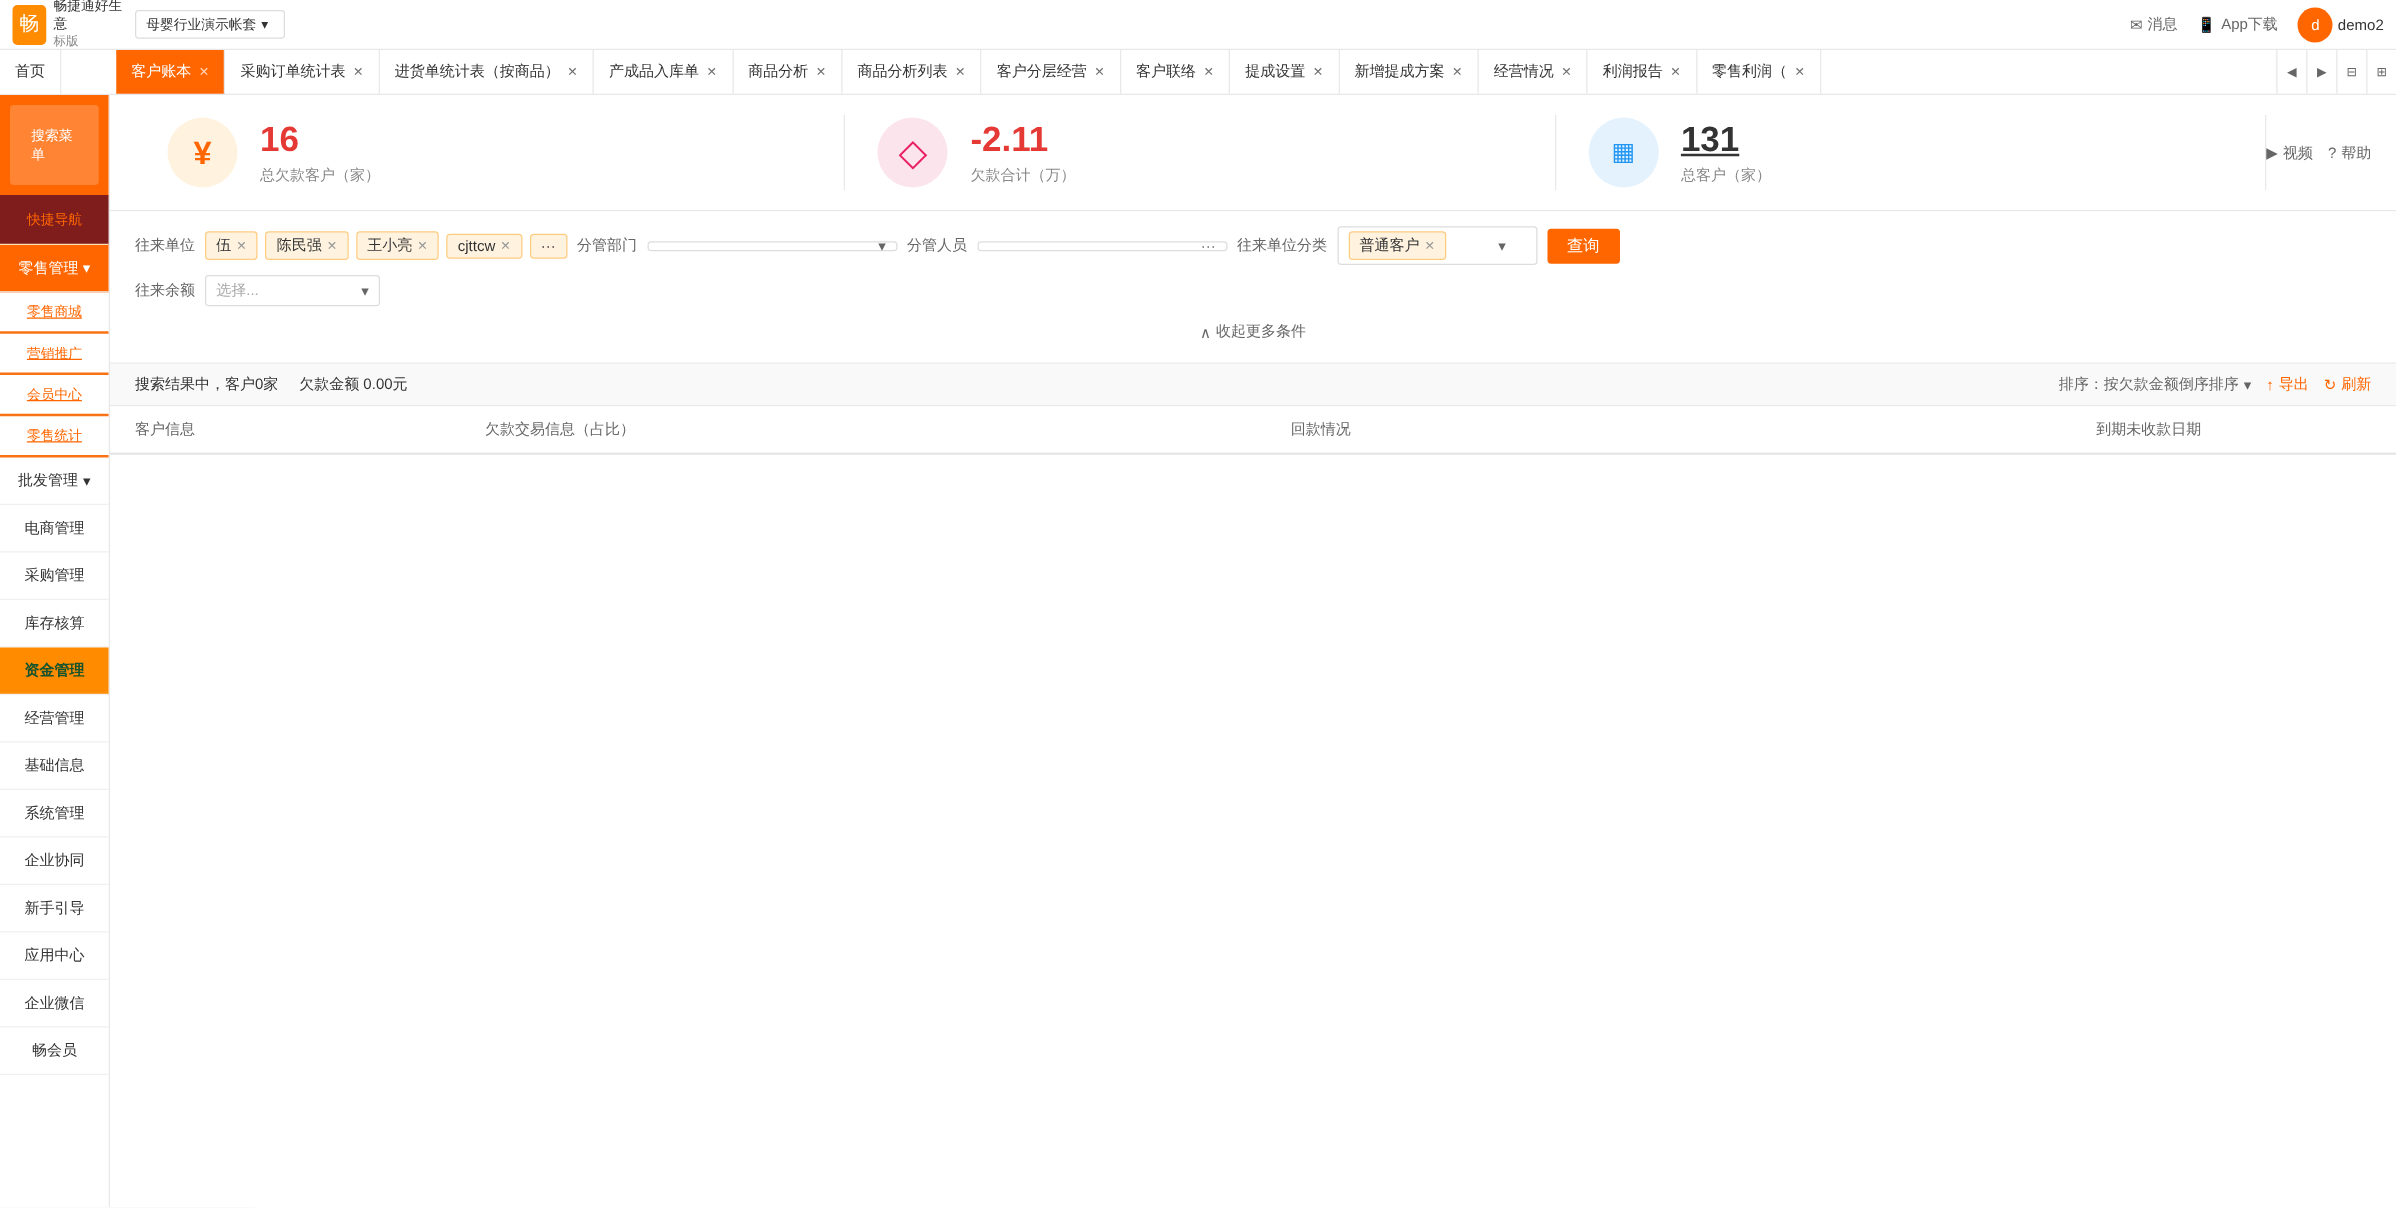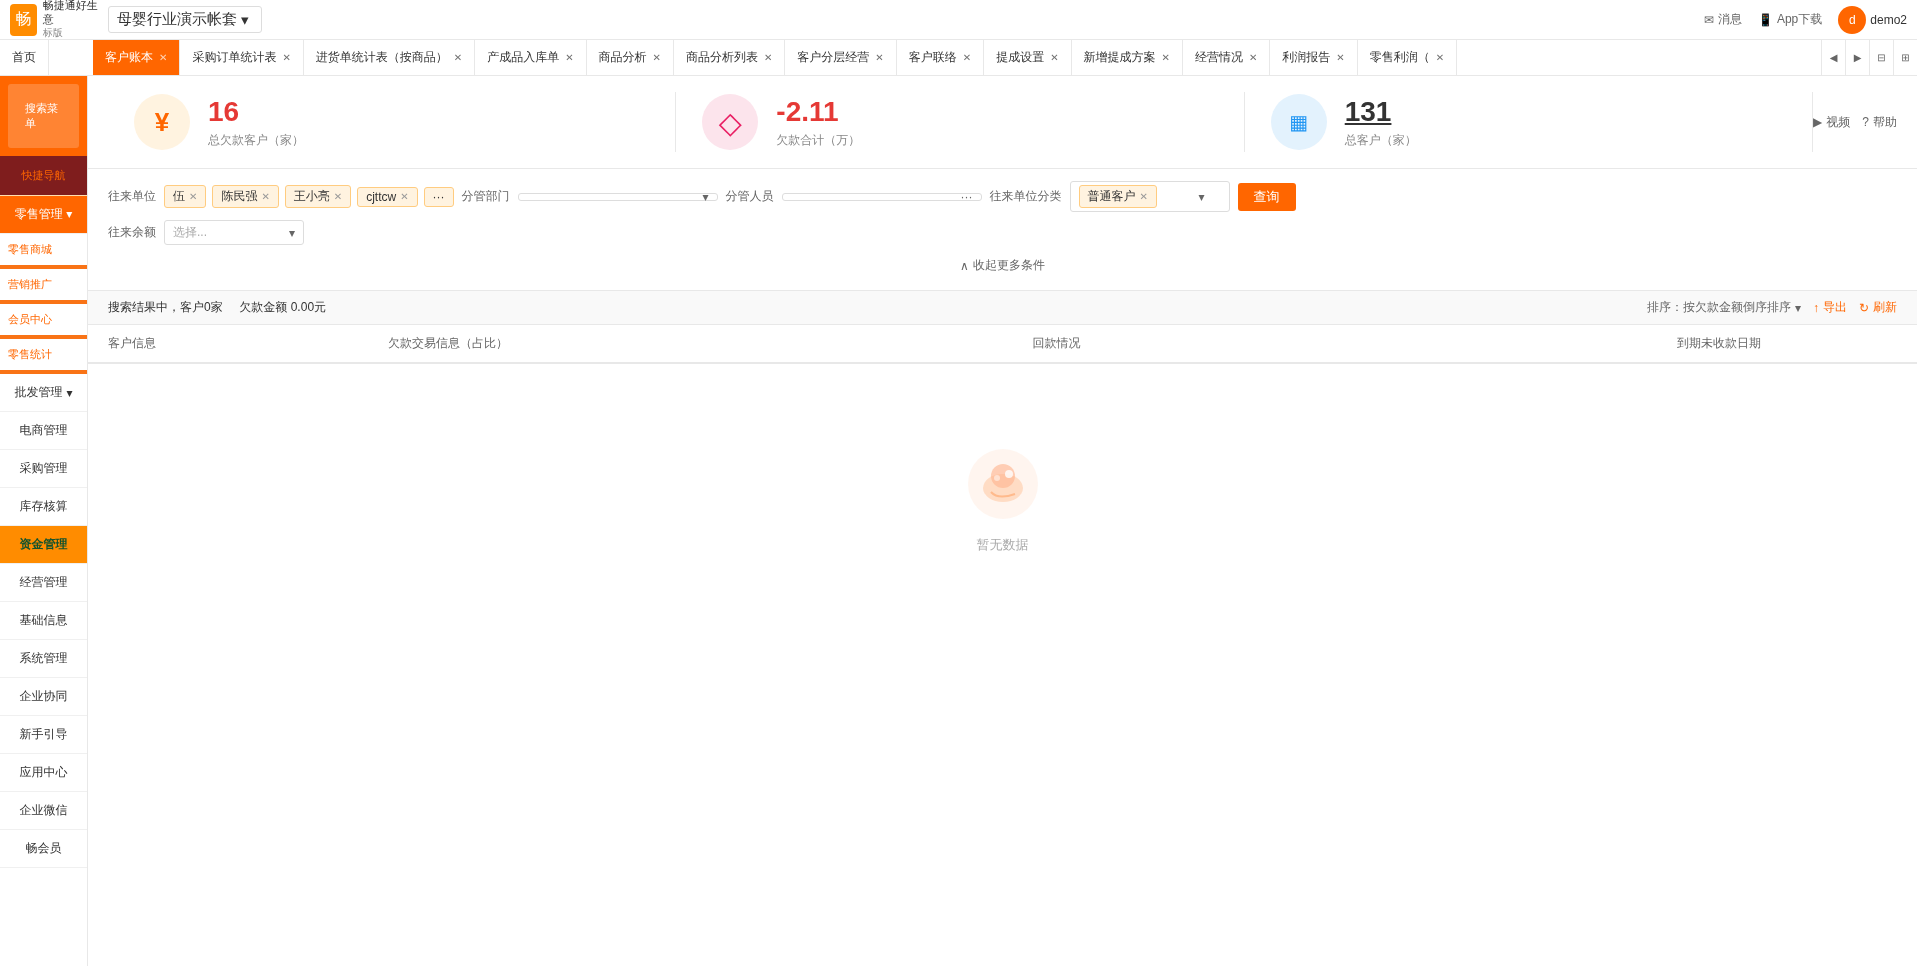--- a/index.html
+++ b/index.html
@@ -7,21 +7,21 @@
 
     
     .top-bar {
       display: flex; align-items: center; background: #fff; height: 40px;
       border-bottom: 1px solid #e8e8e8; padding: 0 10px; flex-shrink: 0;
     }
     .logo-area { display: flex; align-items: center; width: 88px; flex-shrink: 0; }
     .logo-icon { width: 32px; height: 32px; background: #ff8c00; border-radius: 4px; display: flex; align-items: center; justify-content: center; color: white; font-size: 16px; margin-right: 6px; }
     .logo-text { font-size: 11px; color: #333; line-height: 1.2; }
     .logo-subtext { font-size: 10px; color: #888; }
-    .industry-selector { display: flex; align-items: center; border: 1px solid #ddd; border-radius: 3px; padding: 3px 8px; margin-left: 10px; cursor: pointer; font-size: 15px; color: #333; background: #fff; }
+    .industry-selector { display: flex; align-items: center; border: 1px solid #ddd; border-radius: 3px; padding: 3px 8px; margin-left: 10px; cursor: pointer; font-size: 11px; color: #333; background: #fff; }
     .industry-selector span { margin-right: 4px; }
     .top-right { margin-left: auto; display: flex; align-items: center; gap: 16px; }
     .top-btn { display: flex; align-items: center; gap: 4px; font-size: 12px; color: #666; cursor: pointer; }
     .avatar { width: 28px; height: 28px; border-radius: 50%; background: #ff6600; display: flex; align-items: center; justify-content: center; color: white; font-size: 12px; }
     .username { font-size: 12px; color: #333; }
 
     
     .nav-tabs { display: flex; align-items: center; background: #fff; border-bottom: 1px solid #e8e8e8; height: 36px; flex-shrink: 0; overflow: hidden; }
     .nav-tab { display: flex; align-items: center; padding: 0 12px; height: 36px; font-size: 12px; color: #333; cursor: pointer; border-right: 1px solid #e8e8e8; white-space: nowrap; position: relative; flex-shrink: 0; }
     .nav-tab.home { background: #fff; color: #333; }
@@ -38,21 +38,21 @@
     
     .sidebar { width: 88px; background: #fff; border-right: 1px solid #e8e8e8; display: flex; flex-direction: column; flex-shrink: 0; overflow-y: auto; }
     .sidebar-search { padding: 8px; background: #ff6600; }
     .sidebar-search-btn { width: 100%; background: rgba(255,255,255,0.2); border: none; border-radius: 3px; padding: 17px; color: white; font-size: 11px; cursor: pointer; text-align: left; }
     .sidebar-nav-btn { padding: 8px; background: #7f1d1d; border-bottom: 1px solid #ffe0b2; }
     .sidebar-nav-link { display: block; text-align: center; font-size: 11px; color: #ff6600; cursor: pointer; padding: 4px; }
     .sidebar-item { padding: 10px 8px; text-align: center; font-size: 12px; color: #333; cursor: pointer; border-bottom: 1px solid #f0f0f0; }
     .sidebar-item.active { background: #ff6600; color: white; }
     .sidebar-item.active-sub { background: #ff8c00; color: #14532d; font-weight: bold; }
     .sidebar-item.has-arrow { display: flex; align-items: center; justify-content: center; gap: 4px; }
-    .sidebar-sub-item { padding: 8px 8px; font-size: 11px; color: #ff6600; cursor: pointer; border-bottom: 4px solid #f97316; }
+    .sidebar-sub-item { padding: 8px 8px; text-align: center; font-size: 11px; color: #ff6600; cursor: pointer; border-bottom: 2px solid #f97316; text-decoration: underline; }
 
     
     .content { flex: 1; display: flex; flex-direction: column; overflow: hidden; background: #f5f5f5; }
 
     
     .stats-row { display: flex; background: #fff; border-bottom: 1px solid #e8e8e8; padding: 16px 20px; gap: 0; align-items: center; flex-shrink: 0; }
     .stat-card { display: flex; align-items: center; flex: 1; padding: 0 24px; border-right: 1px solid #e8e8e8; }
     .stat-card:last-child { border-right: none; }
     .stat-icon { width: 60px; height: 60px; display: flex; align-items: center; justify-content: center; margin-right: 16px; flex-shrink: 0; }
     .stat-icon-circle { width: 56px; height: 56px; border-radius: 50%; display: flex; align-items: center; justify-content: center; font-size: 24px; }
@@ -386,29 +386,16 @@
       </div>
     </div>
 
     <div class="table-wrap">
       <div class="table-header">
         <div class="table-col-header">客户信息</div>
         <div class="table-col-header">欠款交易信息（占比）</div>
         <div class="table-col-header">回款情况</div>
         <div class="table-col-header">到期未收款日期</div>
       </div>
-      <div class="empty-state">
-        <div class="empty-icon">
-          <svg width="80" height="80" viewBox="0 0 80 80" xmlns="http://www.w3.org/2000/svg">
-            <circle cx="40" cy="40" r="35" fill="#ffe0cc" opacity="0.5"></circle>
-            <ellipse cx="40" cy="44" rx="20" ry="14" fill="#ffb380" opacity="0.7"></ellipse>
-            <circle cx="40" cy="32" r="12" fill="#ff8040" opacity="0.6"></circle>
-            <circle cx="46" cy="30" r="4" fill="white" opacity="0.8"></circle>
-            <circle cx="34" cy="34" r="3" fill="#fff" opacity="0.5"></circle>
-            <path d="M28 48 Q35 56 52 50" stroke="#ff6600" stroke-width="2" fill="none" opacity="0.6"></path>
-          </svg>
-        </div>
-        <div class="empty-text">暂无数据</div>
-      </div>
     </div>
 
   </div>
 </div>
 
 </body></html>

